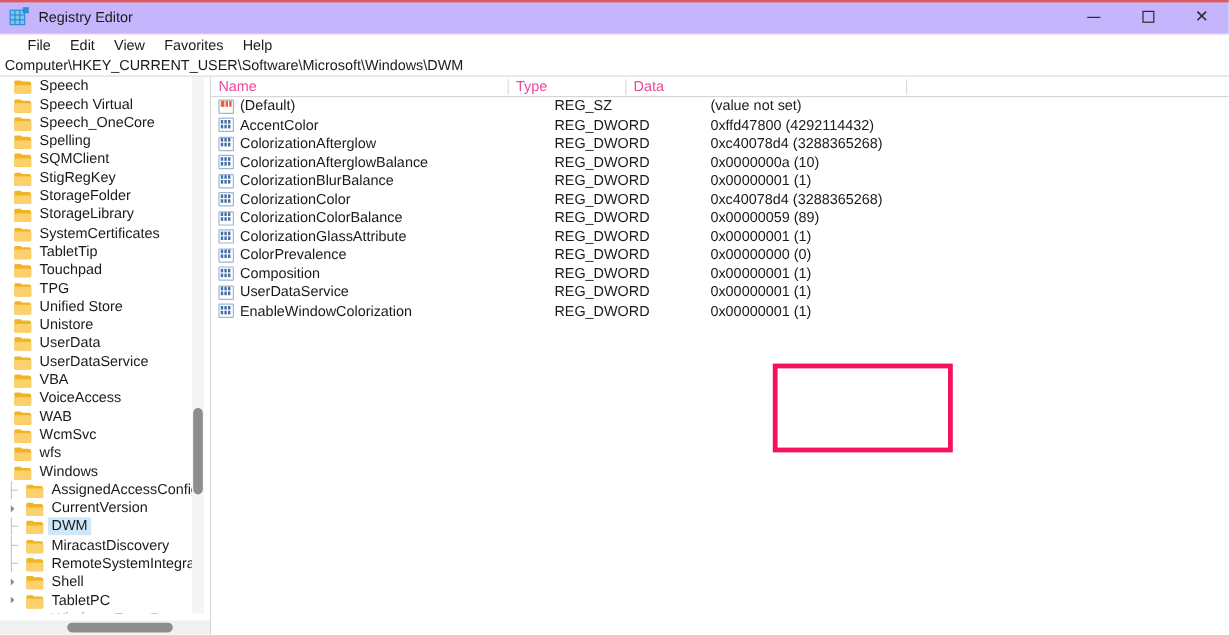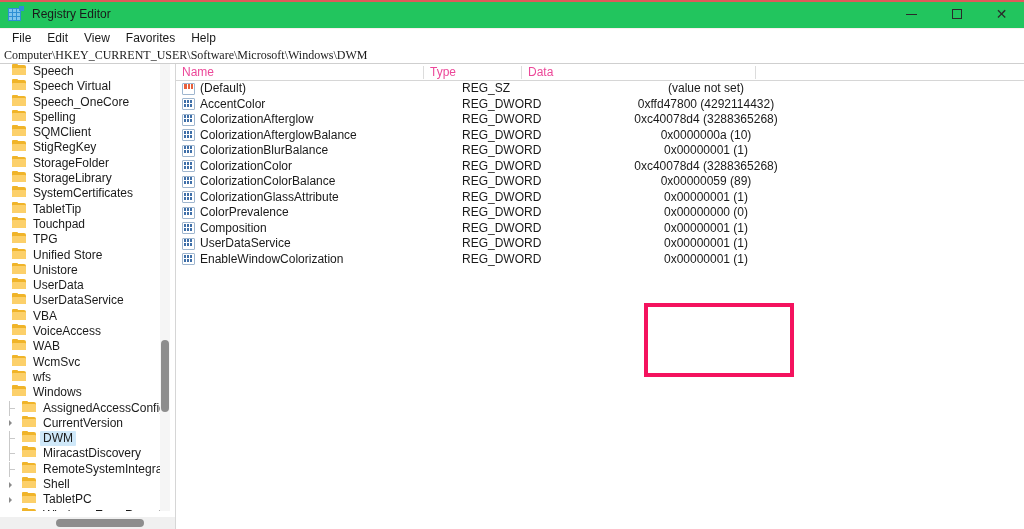--- a/index.html
+++ b/index.html
@@ -14,21 +14,21 @@
     font-family: "Liberation Sans", sans-serif;
     font-size: 12px;
     color: #1a1a1a;
     position: relative;
     -webkit-font-smoothing: antialiased;
   }
 
   
   .titlebar {
     height: 28px;
-    background: #22c55e;
+    background: #c4b5fd;
     display: flex;
     align-items: center;
     position: relative;
     border-bottom: 1px solid #fbeeee;
   }
   .titlebar-accent {
     position: absolute;
     top: 0; left: 0; right: 0;
     height: 2px;
     background: #e05a5a;
@@ -75,41 +75,40 @@
   .glyph-min { display:block; width: 11px; height: 1px; background: #2a2a2a; }
   .glyph-max { display:block; width: 10px; height: 10px; border: 1px solid #2a2a2a; box-sizing: border-box; }
   .glyph-close { display:block; font-size: 14px; line-height: 14px; font-family: "DejaVu Sans", sans-serif; }
 
   
   .menubar {
     height: 18px;
     display: flex;
     align-items: center;
     background: #ffffff;
-    padding-left: 4px;
+    padding-left: 15px;
   }
   .menu-item {
     padding: 1px 8px;
     font-size: 12px;
     color: #1a1a1a;
     cursor: default;
   }
 
   
   .addressbar {
     height: 17px;
     display: flex;
-    align-items: center;
+    align-items: flex-start;
     padding-left: 4px;
     background: #ffffff;
     font-size: 12px;
     color: #1a1a1a;
     border-bottom: 1px solid #cfcfcf;
     box-sizing: border-box;
-    font-family: Liberation Serif, serif;
   }
 
   
   .content {
     position: absolute;
     top: 64px; left: 0;
     width: 1024px;
     height: 465px;
     display: flex;
     background: #ffffff;
@@ -129,21 +128,21 @@
     position: absolute;
     top: 0; left: 0;
     width: 160px;
     height: 447px;
     overflow: hidden;
     background: #ffffff;
   }
   .tree-row {
     height: 15.3px;
     display: flex;
-    align-items: flex-start;
+    align-items: flex-end;
     font-size: 12px;
     white-space: nowrap;
     cursor: default;
     position: relative;
   }
   .tree-row.selected .tree-label {
     background: #cfe8f9;
   }
   .tree-indent { flex: 0 0 auto; }
   .twisty {
@@ -290,21 +289,21 @@
     cursor: default;
     gap: 32px;
   }
   .cell {
     box-sizing: border-box;
     overflow: hidden;
     line-height: 15px;
   }
   .cell-name { width: 248px; display: flex; align-items: center; padding-left: 6px; }
   .cell-type { width: 98px; padding-left: 6px; }
-  .cell-data { width: 234px; padding-left: 6px; text-align: center; }
+  .cell-data { width: 234px; padding-left: 6px; }
 
   .vicon { width: 13px; height: 12px; margin-right: 5px; flex: 0 0 auto; position: relative; }
   .vicon .page {
     position: absolute; left: 0; top: 0;
     width: 13px; height: 12px;
     background: #ffffff;
     border: 1px solid #9fb6cf;
     box-sizing: border-box;
     border-radius: 1px;
   }

